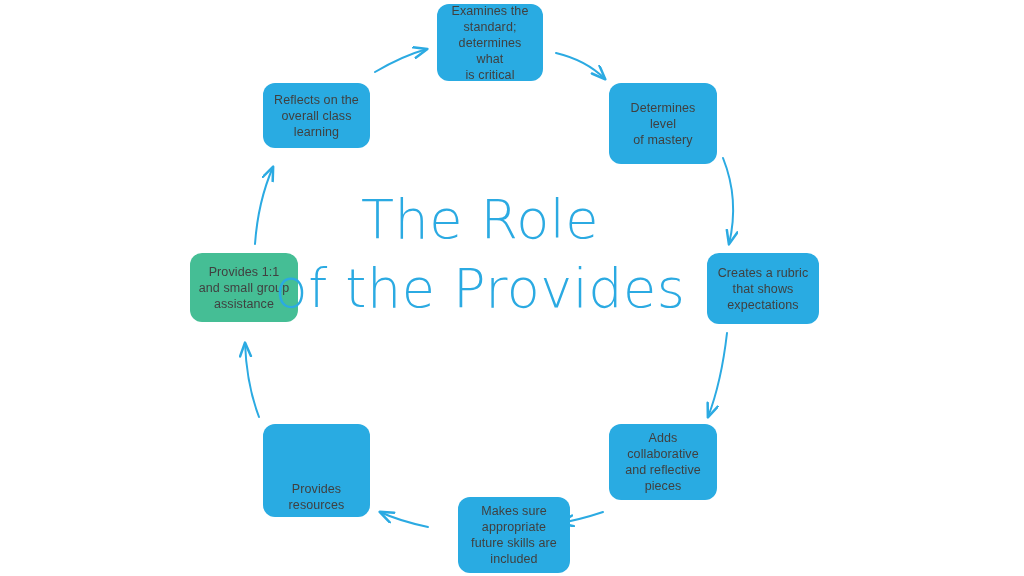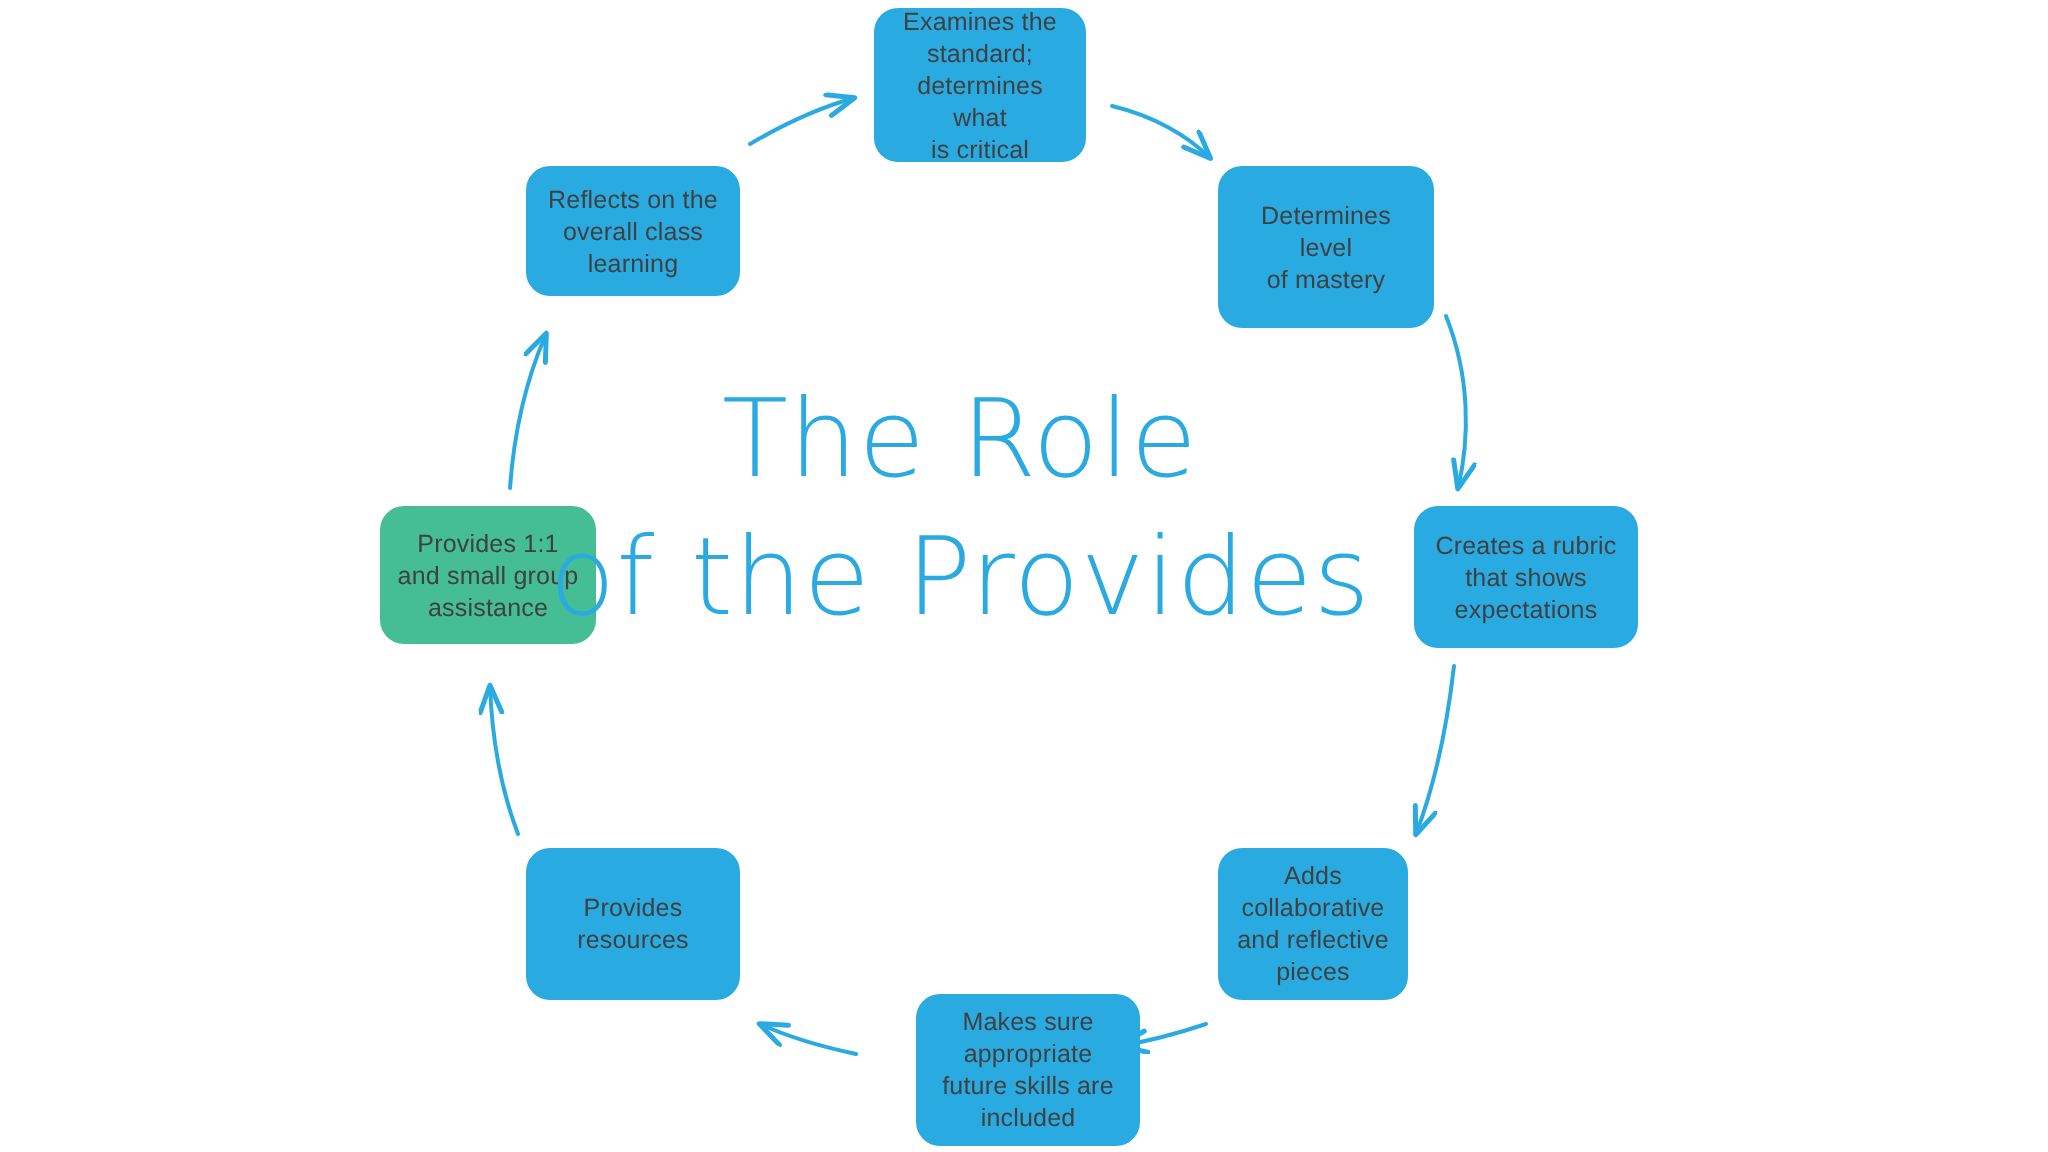--- a/index.html
+++ b/index.html
@@ -96,35 +96,35 @@
     <span class="node-label">Determines level
 of mastery</span>
   </div>
 
   <div class="node" style="left:679px; top:253px; width:112px; height:71px; background:#29ABE2;margin-left:28px;">
     <span class="node-label">Creates a rubric
 that shows
 expectations</span>
   </div>
 
-  <div class="node" style="left:609px; top:424px; width:95px; height:76px; background:#29ABE2;">
+  <div class="node" style="left:609px; top:424px; width:108px; height:76px; background:#29ABE2;">
     <span class="node-label">Adds
 collaborative
 and reflective
 pieces</span>
   </div>
 
   <div class="node" style="left:458px; top:497px; width:112px; height:76px; background:#29ABE2;">
     <span class="node-label">Makes sure
 appropriate
 future skills are
 included</span>
   </div>
 
-  <div class="node" style="left:263px; top:424px; width:107px; height:76px; background:#29ABE2;">
+  <div class="node" style="left:263px; top:424px; width:107px; height:93px; background:#29ABE2;align-items:flex-end;">
     <span class="node-label">Provides
 resources</span>
   </div>
 
   <div class="node" style="left:190px; top:253px; width:108px; height:69px; background:#45BE95;">
     <span class="node-label">Provides 1:1
 and small group
 assistance</span>
   </div>
 

